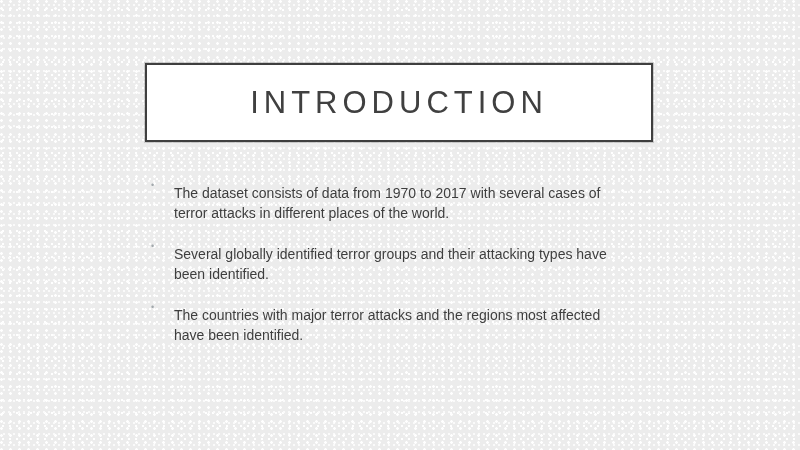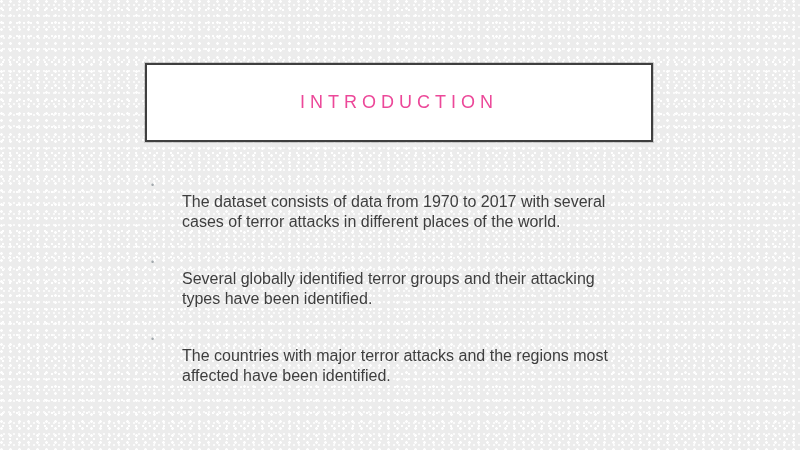--- a/index.html
+++ b/index.html
@@ -30,24 +30,24 @@
     height: 75px;
     background: #ffffff;
     border: 2px solid #3f3f3f;
     box-shadow: 0 0 0 1px rgba(130,130,130,0.35);
     display: flex;
     align-items: center;
     justify-content: center;
   }
   .title-text {
     margin: 0;
-    font-size: 18px;
+    font-size: 31px;
     font-weight: 400;
     letter-spacing: 5px;
-    color: #ec4899;
+    color: #404040;
     white-space: nowrap;
   }
   .content {
     position: absolute;
     left: 151px;
     top: 176px;
     width: 487px;
   }
   .bullet-item {
     display: flex;
@@ -57,22 +57,22 @@
   .bullet-dot {
     flex: 0 0 auto;
     width: 15px;
     font-size: 9px;
     line-height: 19.5px;
     color: #a2a8ac;
     text-align: left;
   }
   .bullet-text {
     flex: 1 1 auto;
-    margin: 16px;
-    font-size: 16px;
+    margin: 8px;
+    font-size: 14px;
     line-height: 19.5px;
     color: #3e3e3e;
   }
 </style>
 </head>
 <body>
 
 <div class="slide">
 
   <div class="title-box">

